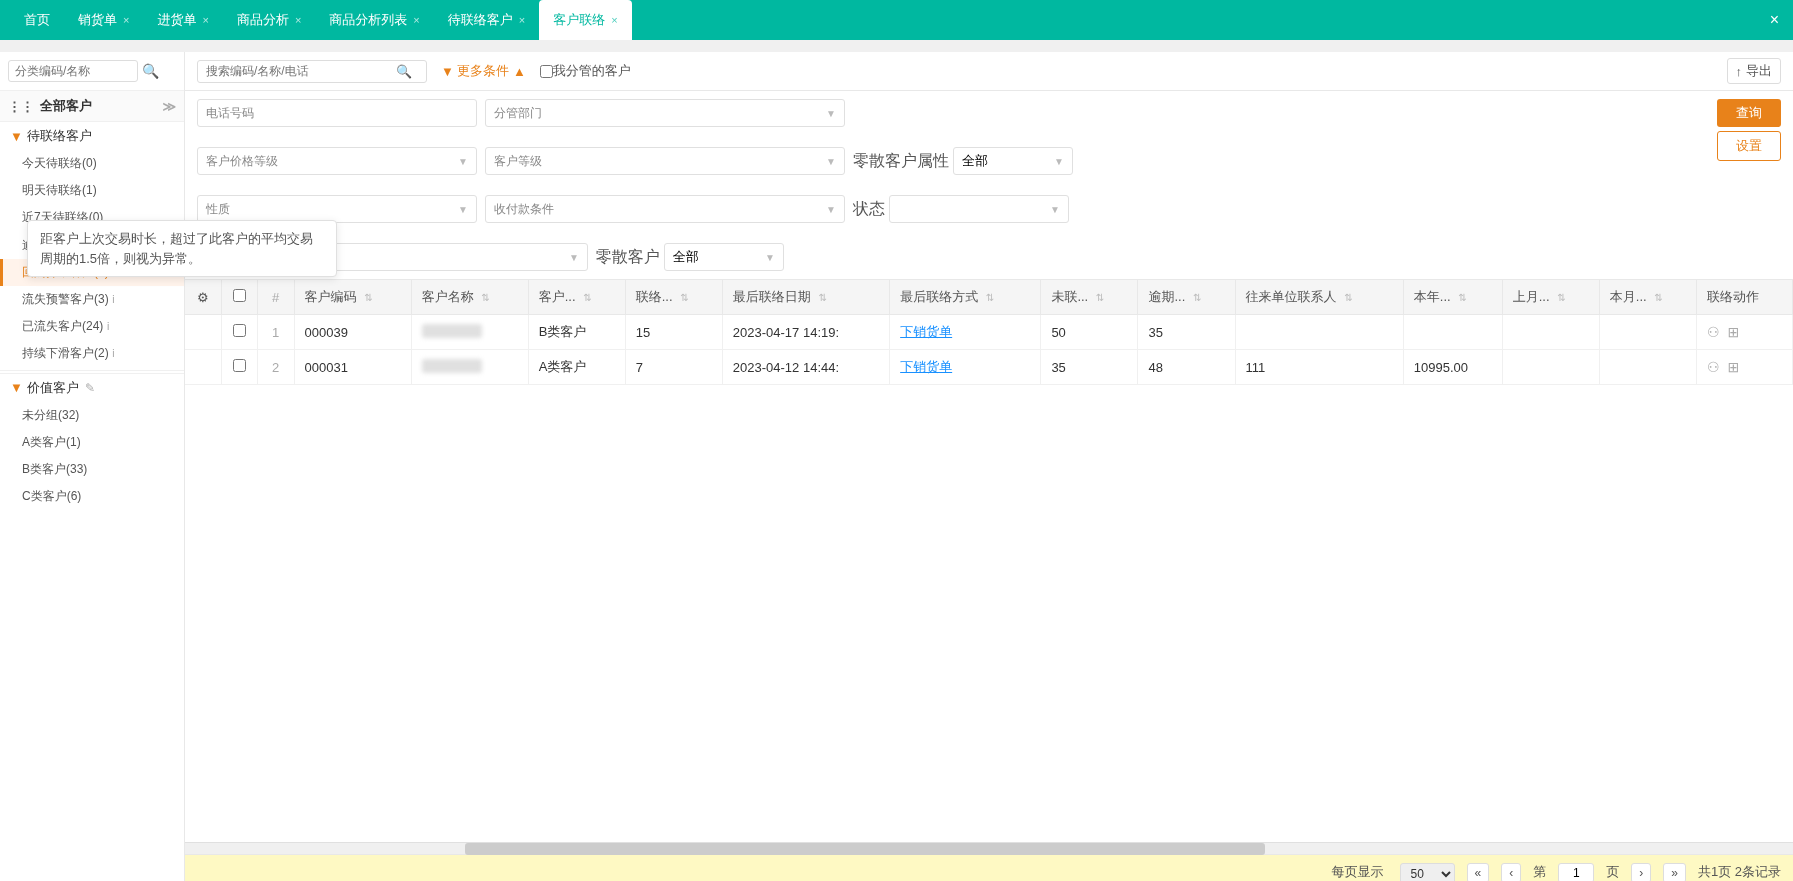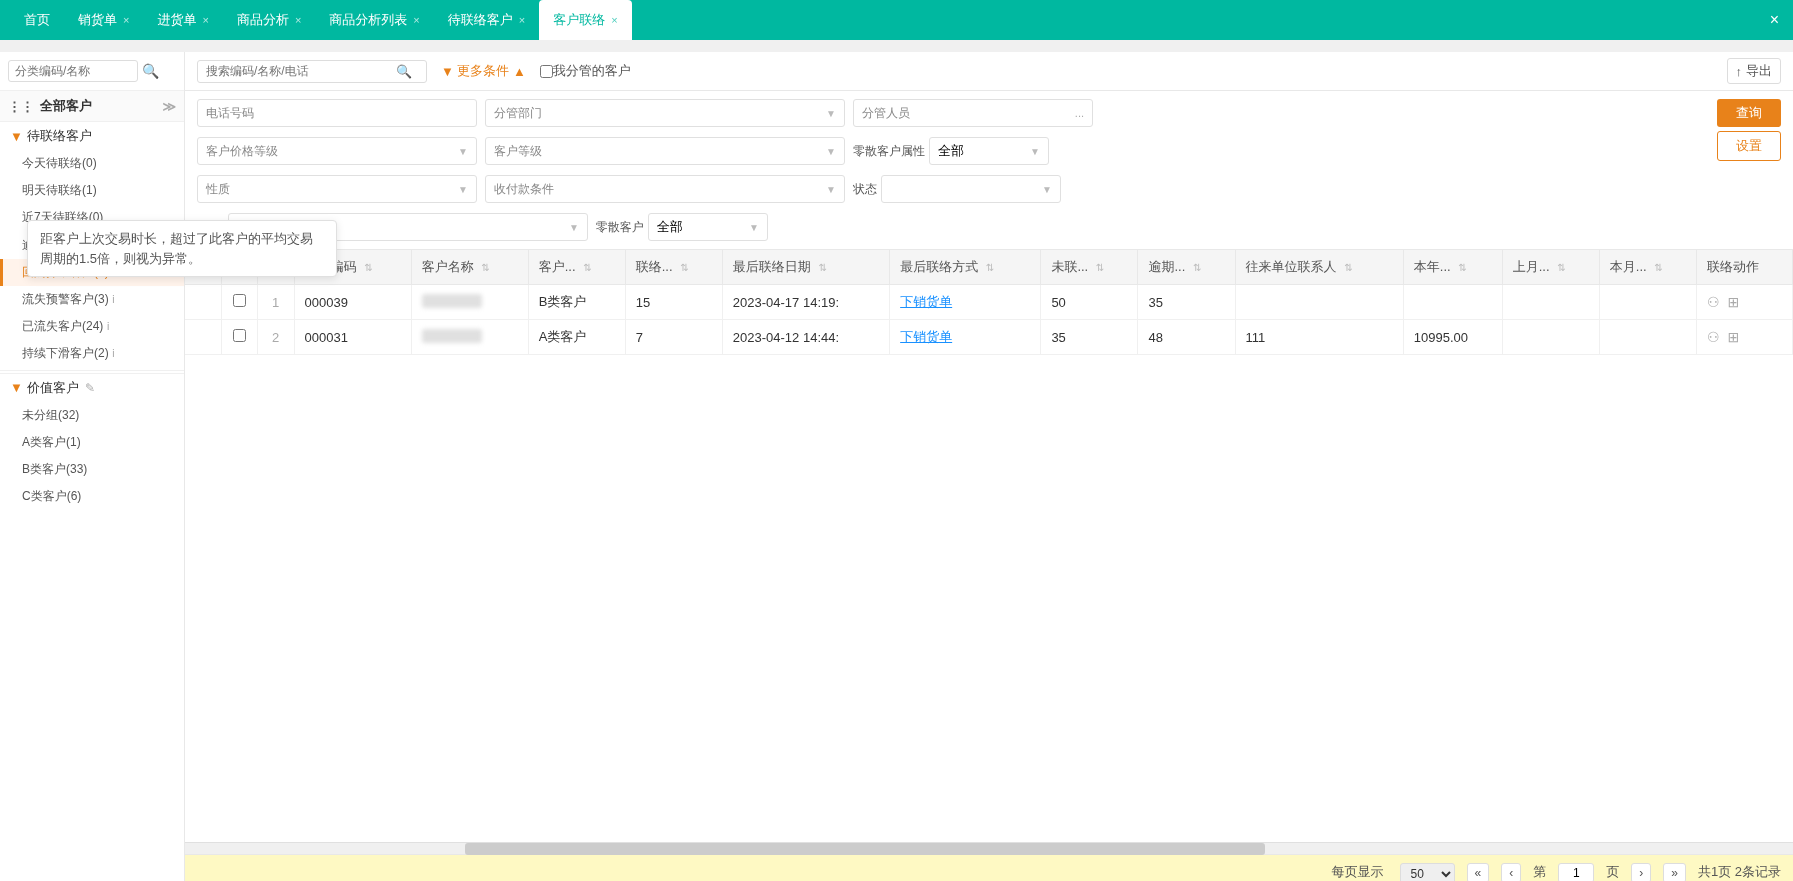--- a/index.html
+++ b/index.html
@@ -418,36 +418,36 @@
     .filter-block .arrow-down {
       margin-left: auto;
       color: #bbb;
       font-size: 10px;
     }
     .filter-block-sm {
       min-width: 120px;
     }
 
     .inline-label {
-      font-size: 12px;
+      font-size: 16px;
       color: #555;
       white-space: nowrap;
     }
 
     
     .filter-row-with-buttons {
       display: flex;
       align-items: flex-start;
       gap: 8px;
     }
     .filter-rows-left {
       flex: 1;
       display: flex;
       flex-direction: column;
-      gap: 4px;
+      gap: 14px;
     }
   </style>
 </head>
 <body>
 
 <div class="top-nav">
   <div class="nav-item">
     <span>首页</span>
   </div>
   <div class="nav-item">
@@ -561,24 +561,20 @@
       <div class="filter-row-with-buttons">
         <div class="filter-rows-left">
 
           <div class="filter-row">
             <div class="filter-block" style="min-width:280px;">
               <label>电话号码</label>
             </div>
             <div class="filter-block filter-block-wide" style="min-width:360px;">
               <label>分管部门</label>
               <span class="arrow-down">▼</span>
-            </div>
-            <div class="filter-block" style="min-width:240px;">
-              <label>分管人员</label>
-              <span style="margin-left:auto;color:#aaa;font-size:11px;">...</span>
             </div>
           </div>
 
           <div class="filter-row">
             <div class="filter-block" style="min-width:280px;">
               <label>客户价格等级</label>
               <span class="arrow-down">▼</span>
             </div>
             <div class="filter-block" style="min-width:360px;">
               <label>客户等级</label>

